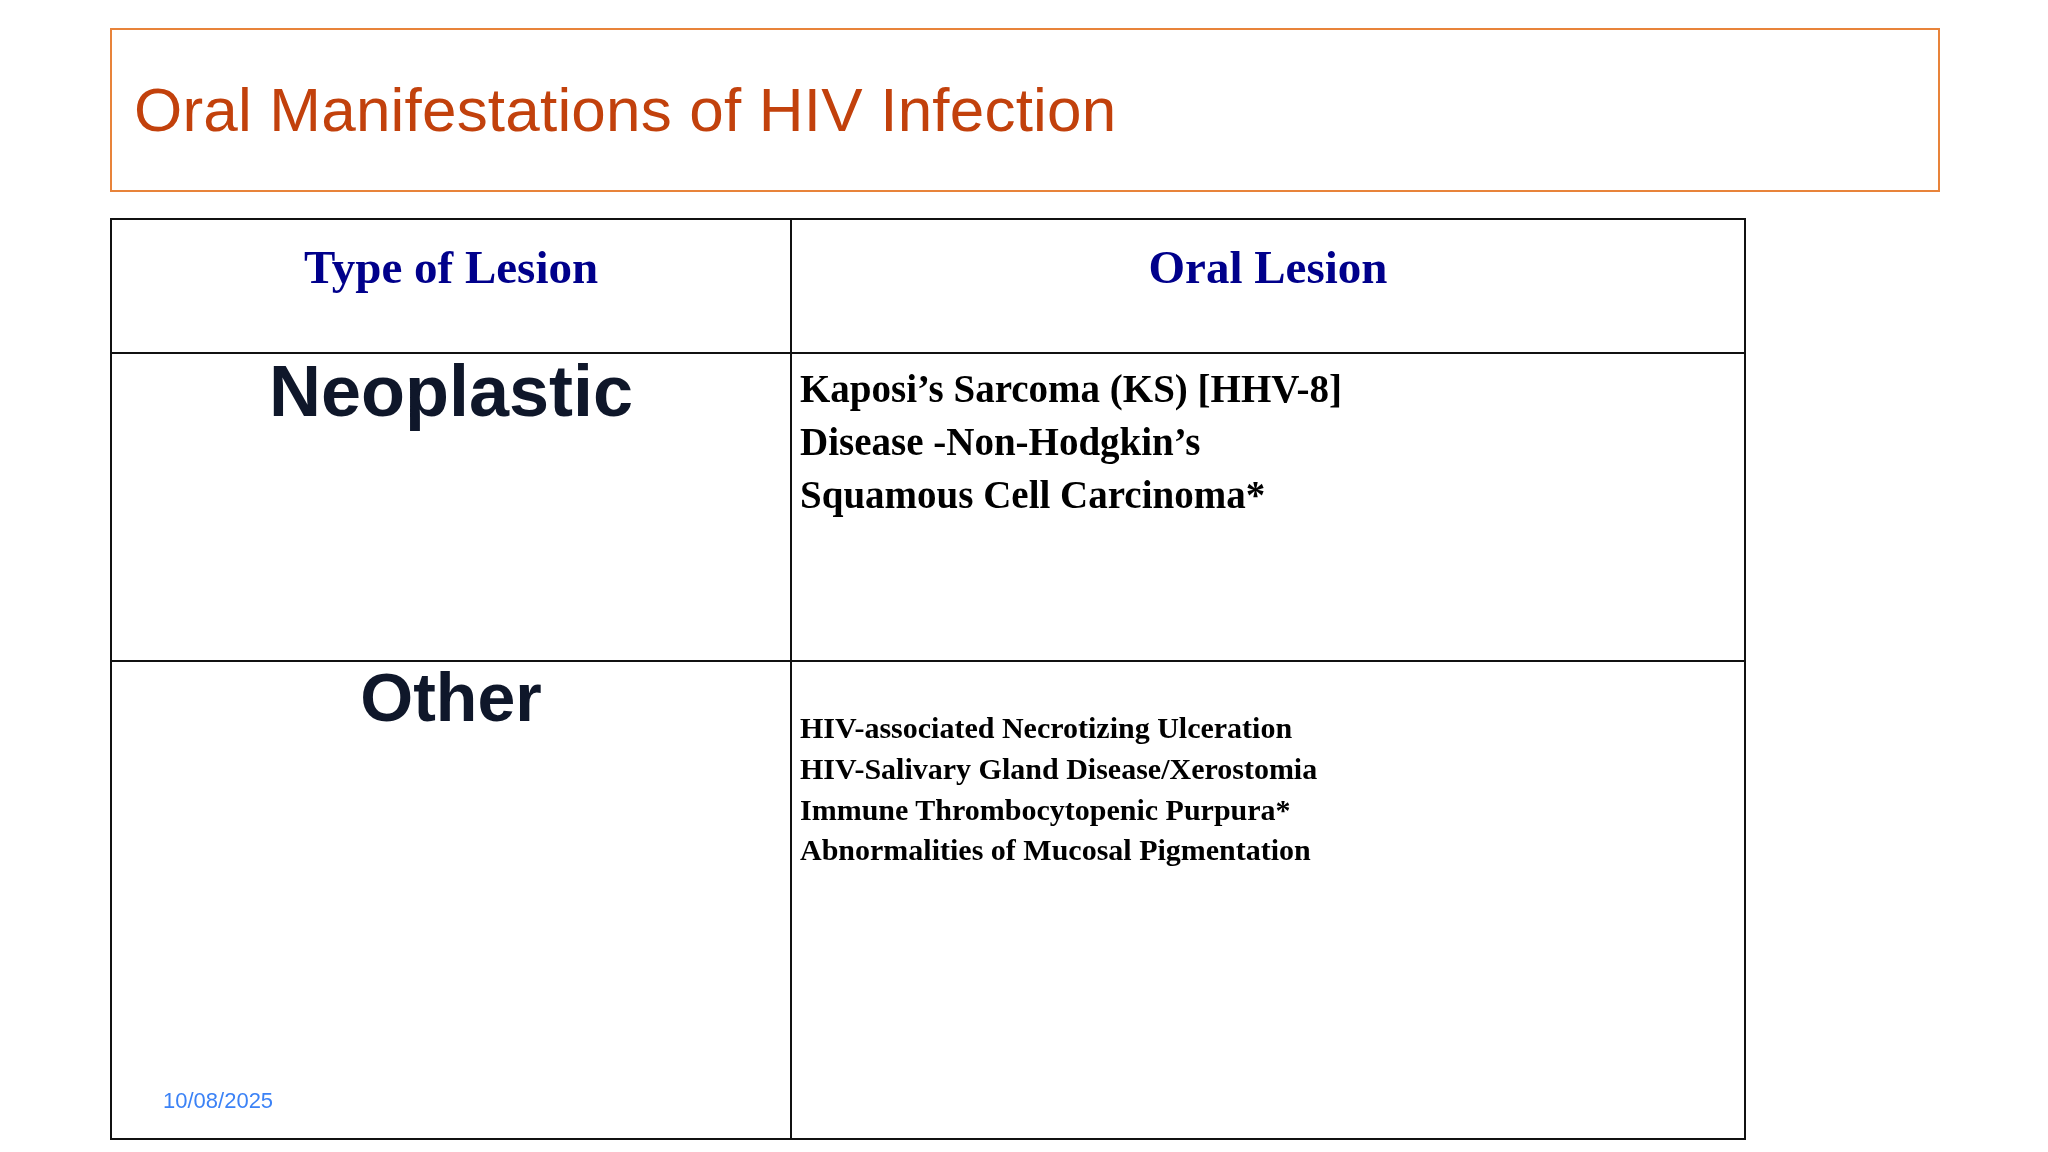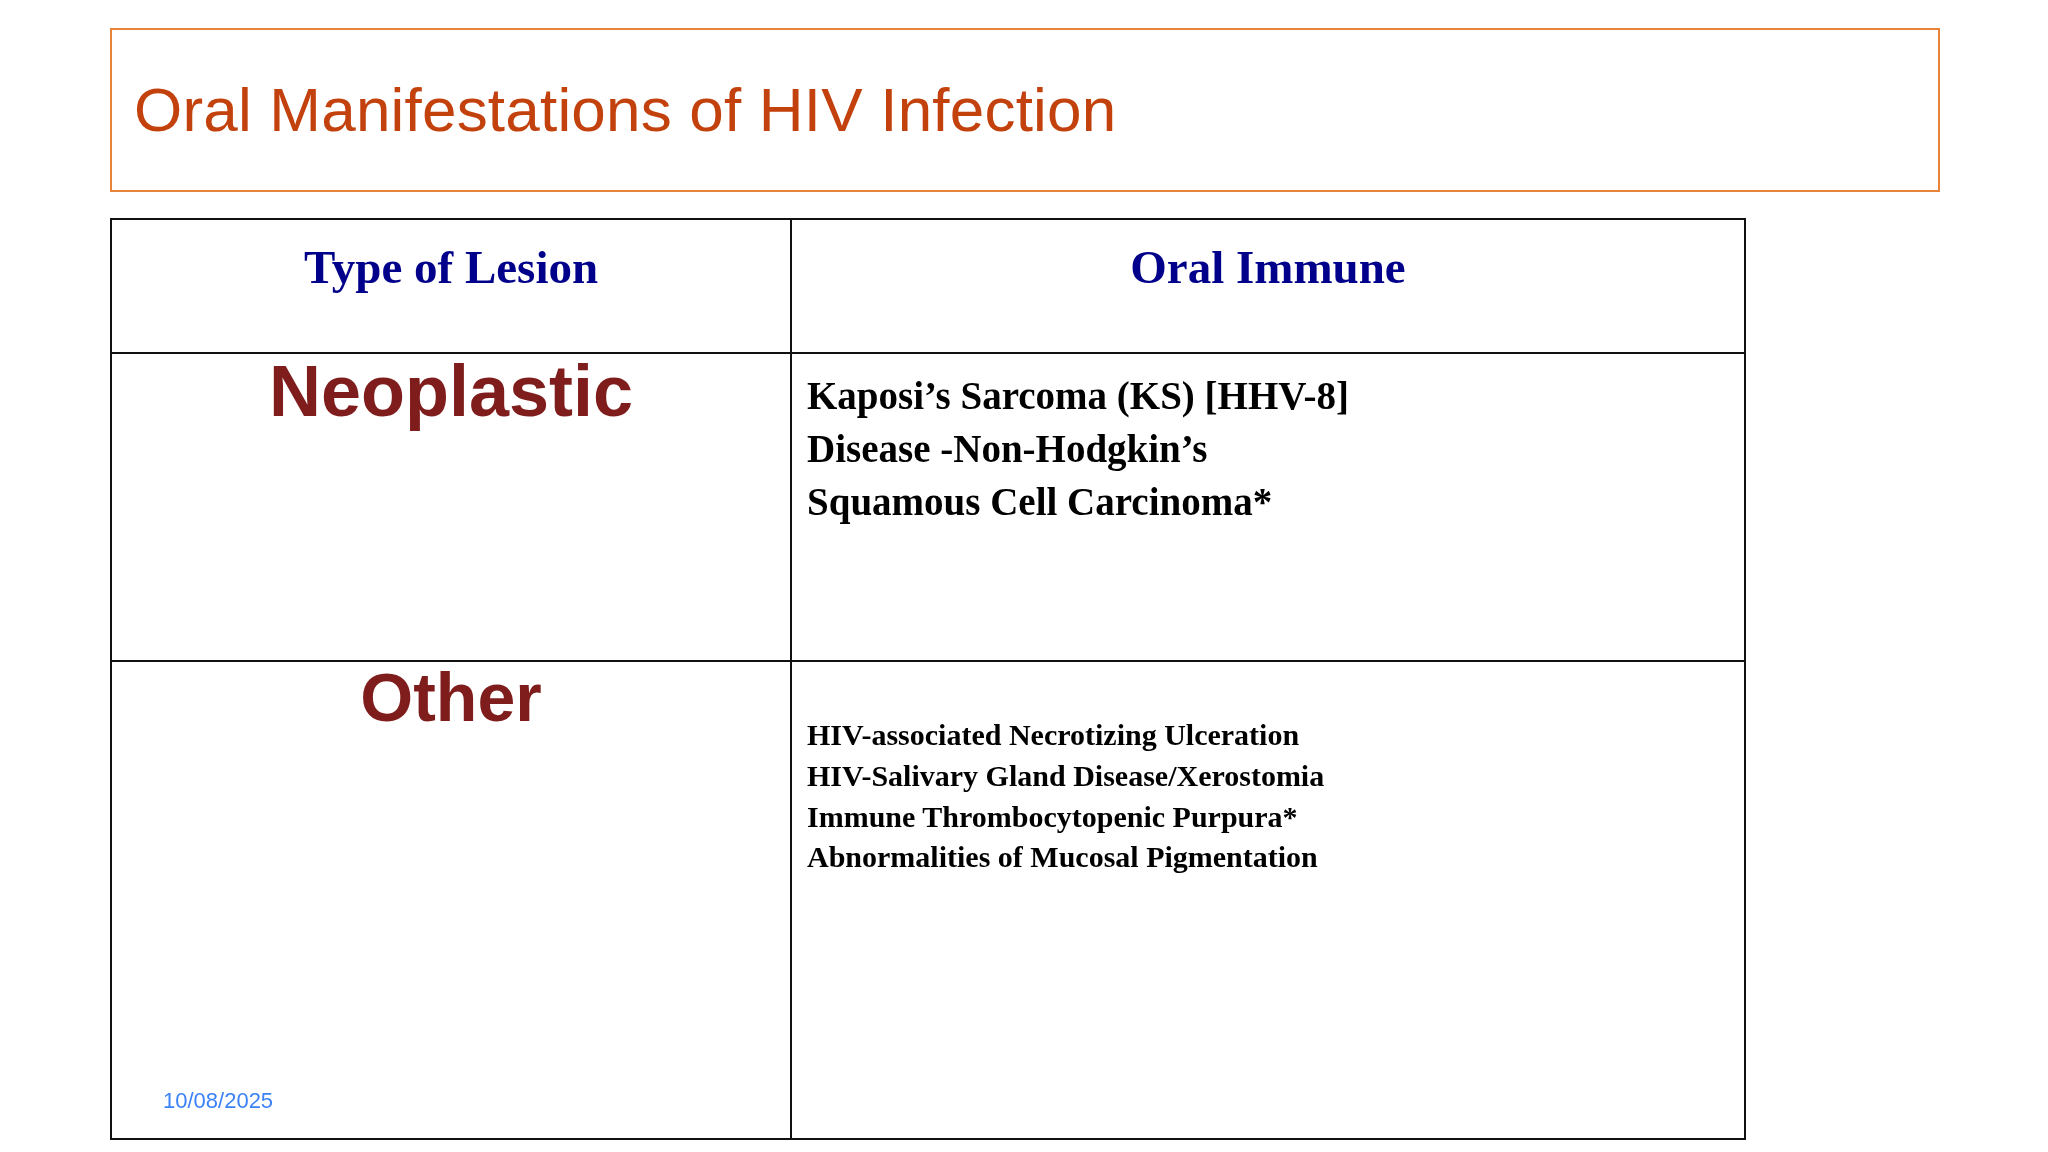--- a/index.html
+++ b/index.html
@@ -88,33 +88,33 @@
   .row-neoplastic { height: 308px; }
   .row-other { height: 478px; }
 
   .type-cell {
     text-align: center;
     vertical-align: middle;
   }
   .type-text {
     font-family: "Liberation Sans", sans-serif;
     font-weight: bold;
-    color: #7f1d1d;
+    color: #0f172a;
     line-height: 1.05;
   }
   .type-text.neoplastic { font-size: 72px; }
   .type-text.other { font-size: 68px; }
 
   .disease-cell {
     padding: 20px 0 0 28px;
     vertical-align: top;
   }
   .disease-list {
     list-style: none;
-    margin: 15px;
+    margin: 8px;
     padding: 0;
   }
   .disease-list li {
     font-family: "Liberation Serif", serif;
     font-weight: bold;
     font-size: 39px;
     color: #000000;
     line-height: 1.36;
     white-space: nowrap;
   }
@@ -145,21 +145,21 @@
       <colgroup>
         <col class="col-type">
         <col class="col-disease">
       </colgroup>
       <thead>
         <tr class="hdr-row">
           <th class="hdr-cell">
             <div class="hdr-text">Type of Lesion</div>
           </th>
           <th class="hdr-cell">
-            <div class="hdr-text">Oral Immune</div>
+            <div class="hdr-text">Oral Lesion</div>
           </th>
         </tr>
       </thead>
       <tbody>
         <tr class="row-neoplastic">
           <td class="type-cell">
             <div class="type-text neoplastic">Neoplastic</div>
           </td>
           <td class="disease-cell">
             <ul class="disease-list">

